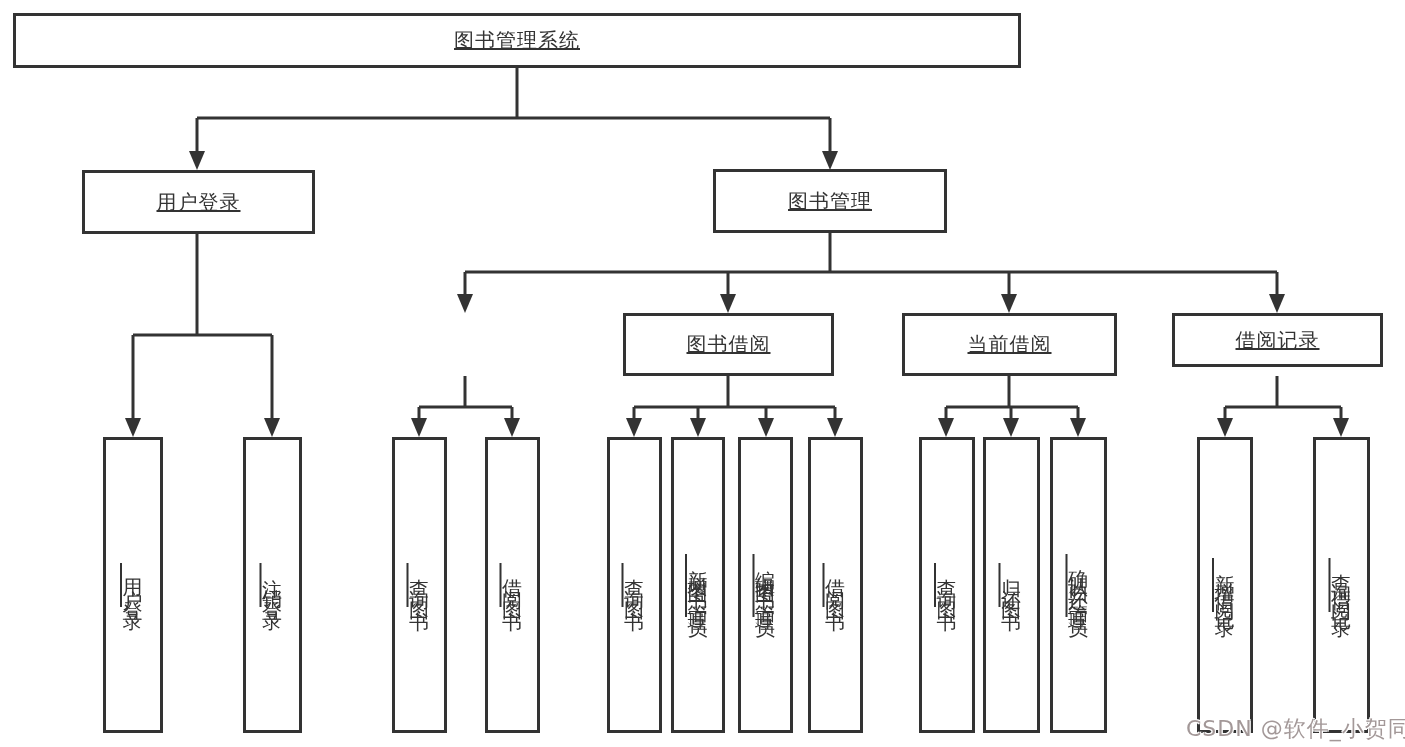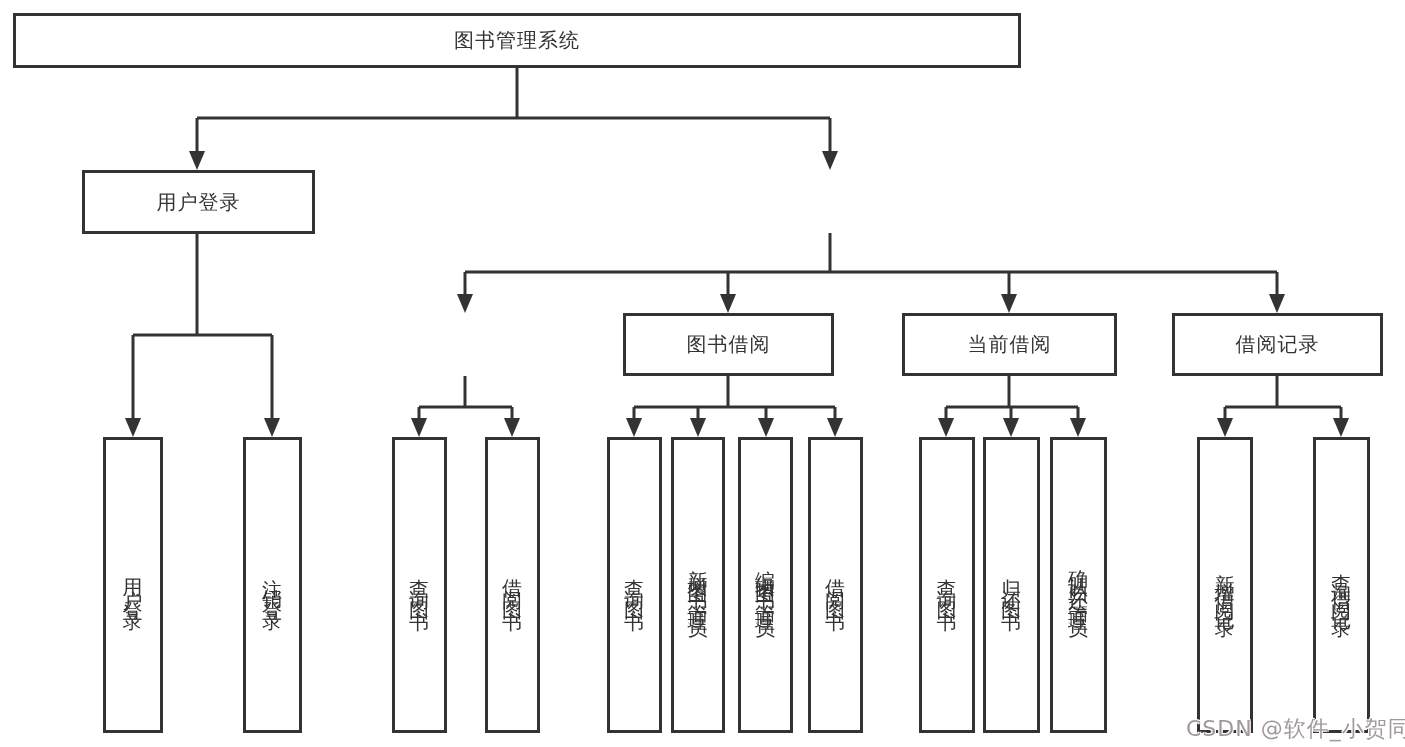--- a/index.html
+++ b/index.html
@@ -37,20 +37,21 @@
   }
   .box{
     position:absolute;
     box-sizing:border-box;
     border:3px solid var(--line);
     background:var(--box_bg);
     display:flex;
     align-items:center;
     justify-content:center;
     color:var(--text);
+    text-decoration:underline;
   }
   .box.h .lbl{
     font-size:20px;
     letter-spacing:1px;
     white-space:nowrap;
   }
   .box.v .lbl{
     writing-mode:vertical-rl;
     font-size:20px;
     letter-spacing:11px;
@@ -135,28 +136,31 @@
     <polygon points="1333,418 1349,418 1341,437"></polygon>
   </svg>
 
   <div class="box h" style="left:13px;top:13px;width:1008px;height:55px;">
     <span class="lbl">图书管理系统</span>
   </div>
 
   <div class="box h" style="left:82px;top:170px;width:233px;height:64px;">
     <span class="lbl">用户登录</span>
   </div>
+  <div class="box h" style="left:713px;top:169px;width:234px;height:64px;">
+    <span class="lbl">图书管理</span>
+  </div>
 
   <div class="box h" style="left:902px;top:313px;width:215px;height:63px;">
     <span class="lbl">当前借阅</span>
   </div>
   <div class="box h" style="left:623px;top:313px;width:211px;height:63px;">
     <span class="lbl">图书借阅</span>
   </div>
-  <div class="box h" style="left:1172px;top:313px;width:211px;height:63px;">
+  <div class="box h" style="left:1172px;top:313px;width:211px;height:54px;">
     <span class="lbl">借阅记录</span>
   </div>
 
   <div class="box v" style="left:103px;top:437px;width:60px;height:296px;">
     <span class="lbl">用户登录</span>
   </div>
   <div class="box v" style="left:243px;top:437px;width:59px;height:296px;">
     <span class="lbl">注销登录</span>
   </div>
 

